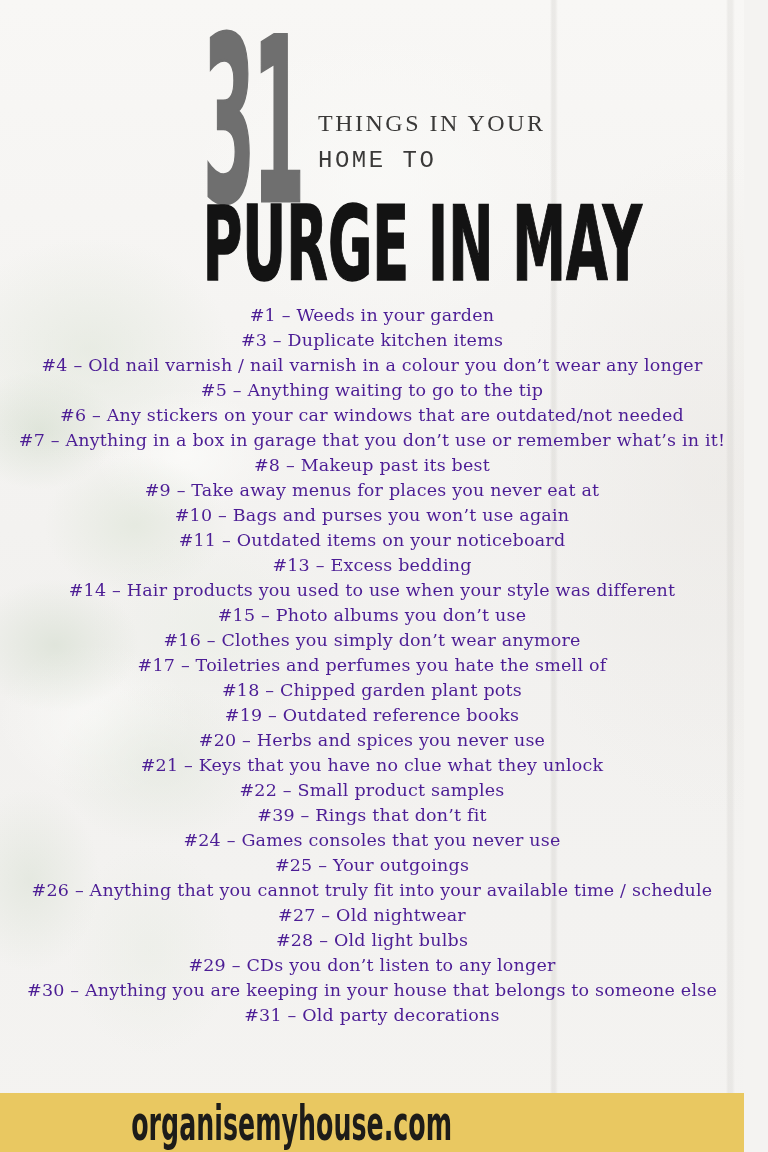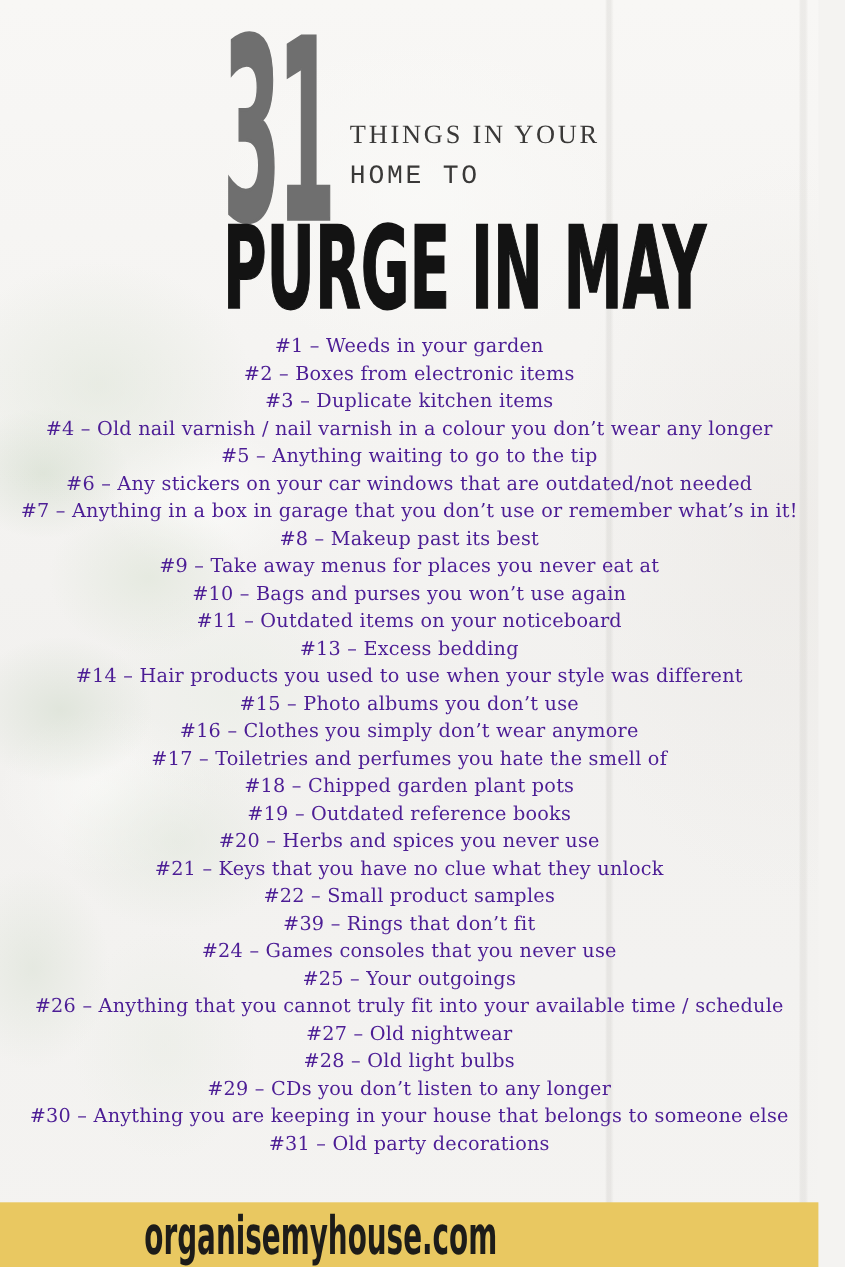--- a/index.html
+++ b/index.html
@@ -97,21 +97,20 @@
       <span class="serif-line">HOME TO</span>
     </div>
 
     <div class="main-title">
       <span>PURGE IN MAY</span>
     </div>
   </header>
 
   <ol class="purge-list">
       <li>#1 – Weeds in your garden</li>
-      <li>#2 – Boxes from electronic items</li>
       <li>#3 – Duplicate kitchen items</li>
       <li>#4 – Old nail varnish / nail varnish in a colour you don’t wear any longer</li>
       <li>#5 – Anything waiting to go to the tip</li>
       <li>#6 – Any stickers on your car windows that are outdated/not needed</li>
       <li>#7 – Anything in a box in garage that you don’t use or remember what’s in it!</li>
       <li>#8 – Makeup past its best</li>
       <li>#9 – Take away menus for places you never eat at</li>
       <li>#10 – Bags and purses you won’t use again</li>
       <li>#11 – Outdated items on your noticeboard</li>
       <li>#13 – Excess bedding</li>

